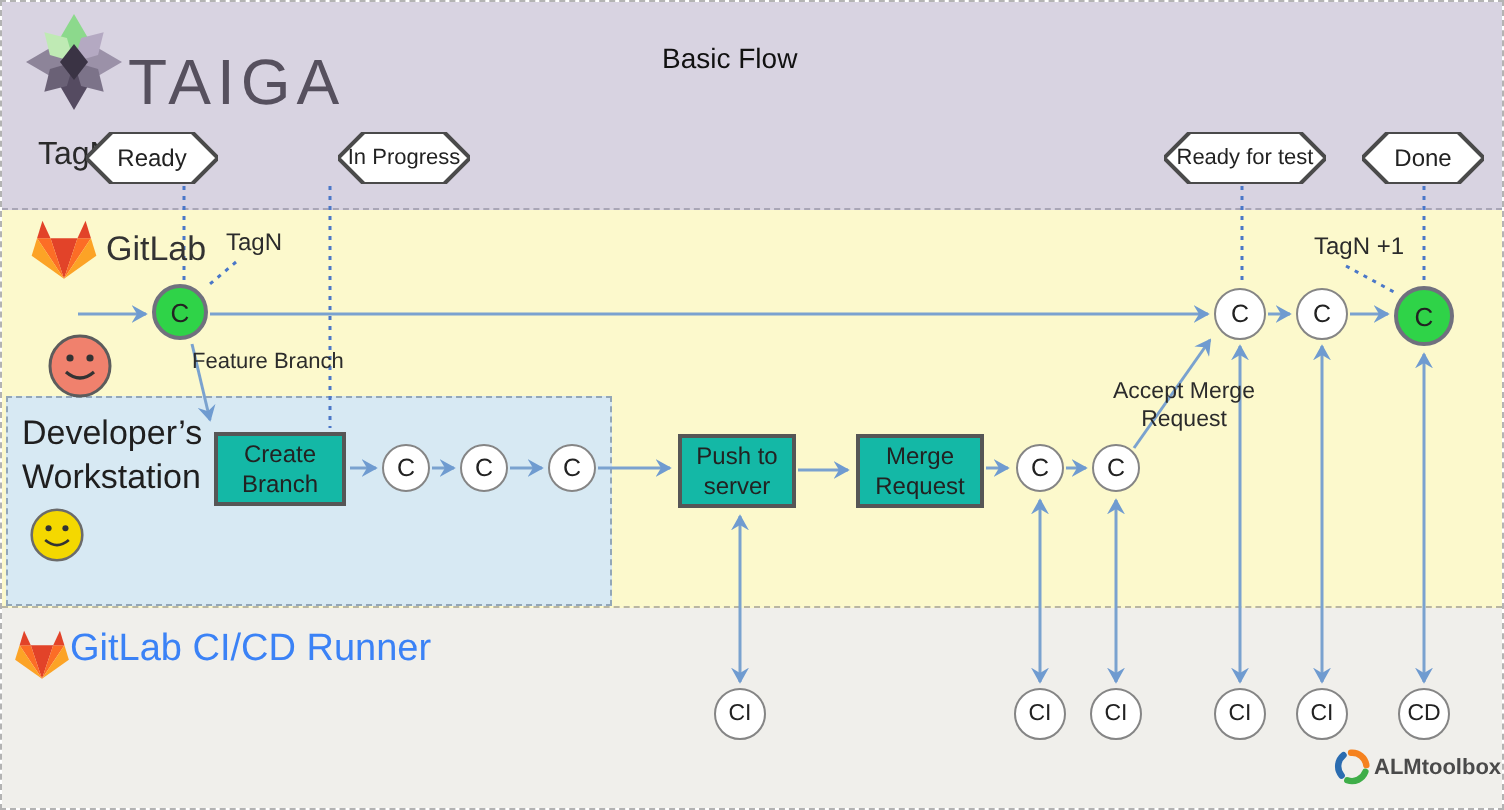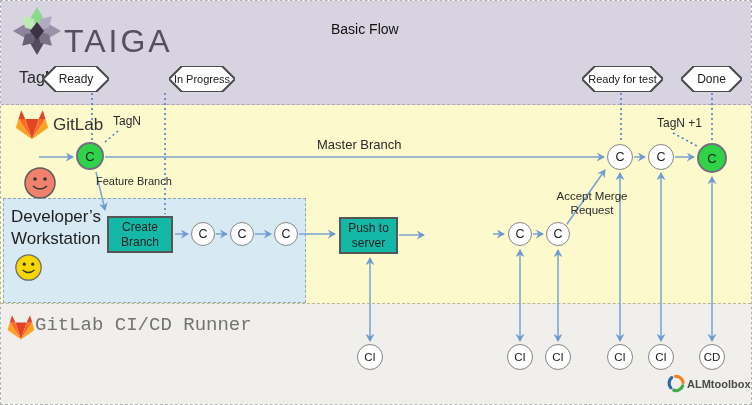--- a/index.html
+++ b/index.html
@@ -22,21 +22,21 @@
   #taiga-word{left:63px;top:22px;font-size:32px;letter-spacing:3px;color:#56505e;}
   #title{left:330px;top:20px;font-size:14px;color:#111;}
   #story-lbl{left:18px;top:68px;font-size:16px;color:#2a2a2a;}
   #gitlab-lbl{left:52px;top:114px;font-size:17px;color:#333;}
   #master-lbl{left:316px;top:136px;font-size:13px;}
   #tagn-lbl{left:112px;top:113px;font-size:12px;}
   #tagn1-lbl{left:656px;top:115px;font-size:12px;}
   #feature-lbl{left:95px;top:174px;font-size:11px;}
   #accept-lbl{left:553px;top:188px;width:76px;font-size:11.5px;text-align:center;white-space:normal;line-height:1.25;}
   #ws-lbl{left:10px;top:205px;width:140px;font-size:17px;line-height:1.3;color:#1f1f1f;white-space:normal;}
-  #runner-lbl{left:34px;top:313px;font-size:19px;color:#737373;font-family:Liberation Mono, monospace;}
+  #runner-lbl{left:34px;top:313px;font-size:19px;color:#3b82f6;}
   #alm-lbl{left:686px;top:377px;font-size:11px;font-weight:bold;color:#4a4a4a;}
 </style>
 </head>
 <body>
 
 <div id="canvas">
 
   <div class="band" id="band-taiga"></div>
   <div class="band" id="band-gitlab"></div>
   <div class="band" id="band-runner"></div>
@@ -129,21 +129,20 @@
   <svg class="icon" style="left:14px;top:108px" width="34" height="32" viewBox="0 0 100 95">
     <polygon fill="#e24329" points="50,90 30,30 70,30"></polygon>
     <polygon fill="#fc6d26" points="50,90 30,30 10,30"></polygon>
     <polygon fill="#fca326" points="10,30 2,56 50,90"></polygon>
     <polygon fill="#e24329" points="10,30 18,4 30,30"></polygon>
     <polygon fill="#fc6d26" points="50,90 70,30 90,30"></polygon>
     <polygon fill="#fca326" points="90,30 98,56 50,90"></polygon>
     <polygon fill="#e24329" points="70,30 82,4 90,30"></polygon>
   </svg>
   <span class="lbl" id="gitlab-lbl">GitLab</span>
-  <span class="lbl" id="master-lbl">Master Branch</span>
   <span class="lbl" id="tagn-lbl">TagN</span>
   <span class="lbl" id="tagn1-lbl">TagN +1</span>
   <span class="lbl" id="feature-lbl">Feature Branch</span>
   <span class="lbl" id="accept-lbl">Accept Merge Request</span>
 
   <svg class="icon" style="left:23px;top:166px" width="32" height="32" viewBox="0 0 32 32">
     <circle cx="16" cy="16" r="15" fill="#f0816d" stroke="#5c5c5c" stroke-width="1.5"></circle>
     <circle cx="11" cy="12" r="1.8" fill="#333"></circle>
       <circle cx="21" cy="12" r="1.8" fill="#333"></circle>
     <path d="M9,19 Q16,25 23,19" stroke="#333" stroke-width="1.6" fill="none"></path>
@@ -160,20 +159,21 @@
     <circle cx="11" cy="12" r="1.8" fill="#333"></circle>
       <circle cx="21" cy="12" r="1.8" fill="#333"></circle>
     <path d="M9,19 Q16,25 23,19" stroke="#333" stroke-width="1.6" fill="none"></path>
   </svg>
   <div class="box" style="left:106px;top:215px;width:66px;height:37px;border-width:2.5px;">Create Branch</div>
   <div class="node" style="left:190px;top:221px;width:24px;height:24px;">C</div>
   <div class="node" style="left:229px;top:221px;width:24px;height:24px;">C</div>
   <div class="node" style="left:273px;top:221px;width:24px;height:24px;">C</div>
 
   <div class="box" style="left:338px;top:216px;width:59px;height:37px;">Push to server</div>
+  <div class="box" style="left:427px;top:216px;width:64px;height:37px;">Merge Request</div>
   <div class="node" style="left:507px;top:221px;width:24px;height:24px;">C</div>
   <div class="node" style="left:545px;top:221px;width:24px;height:24px;">C</div>
 
   <svg class="icon" style="left:6px;top:313px" width="28" height="27" viewBox="0 0 100 95">
     <polygon fill="#e24329" points="50,90 30,30 70,30"></polygon>
     <polygon fill="#fc6d26" points="50,90 30,30 10,30"></polygon>
     <polygon fill="#fca326" points="10,30 2,56 50,90"></polygon>
     <polygon fill="#e24329" points="10,30 18,4 30,30"></polygon>
     <polygon fill="#fc6d26" points="50,90 70,30 90,30"></polygon>
     <polygon fill="#fca326" points="90,30 98,56 50,90"></polygon>

